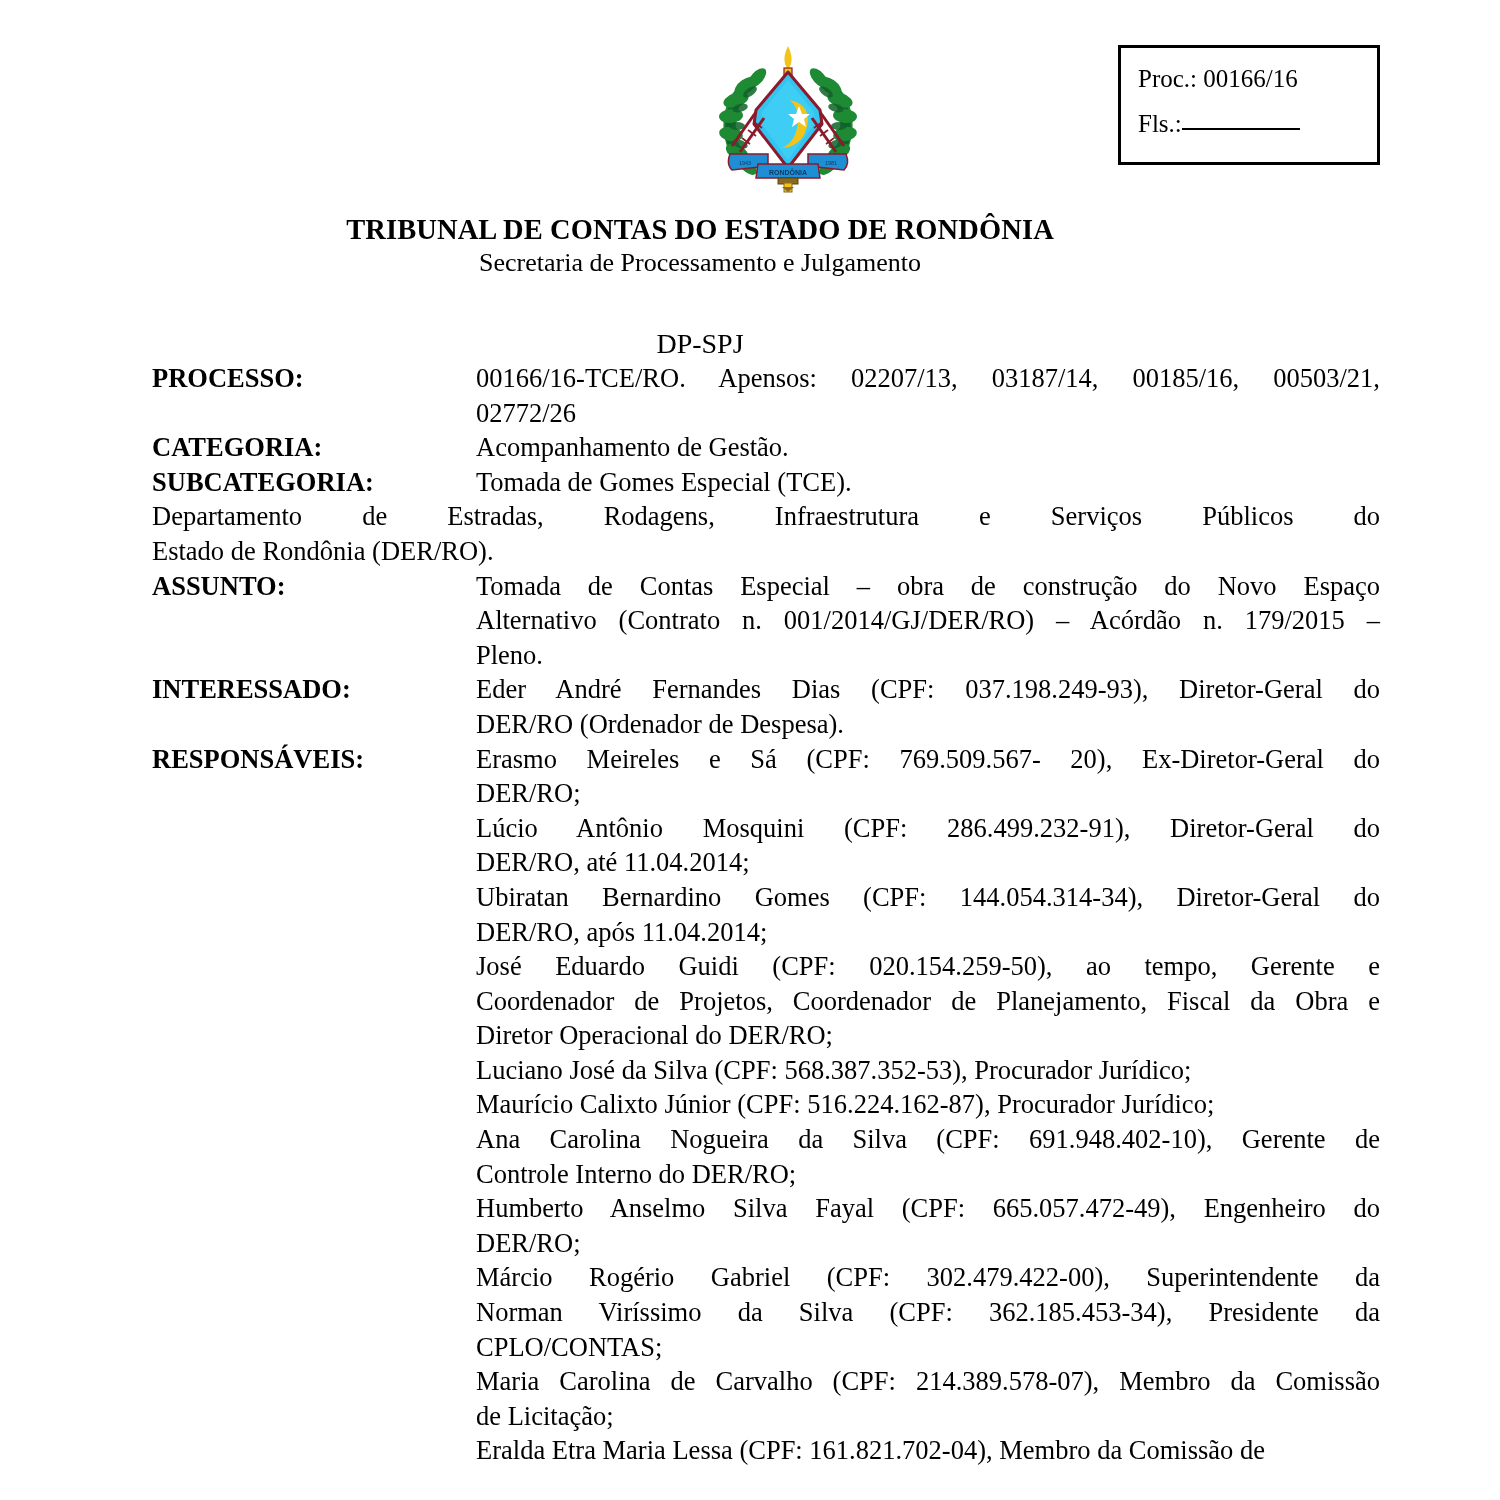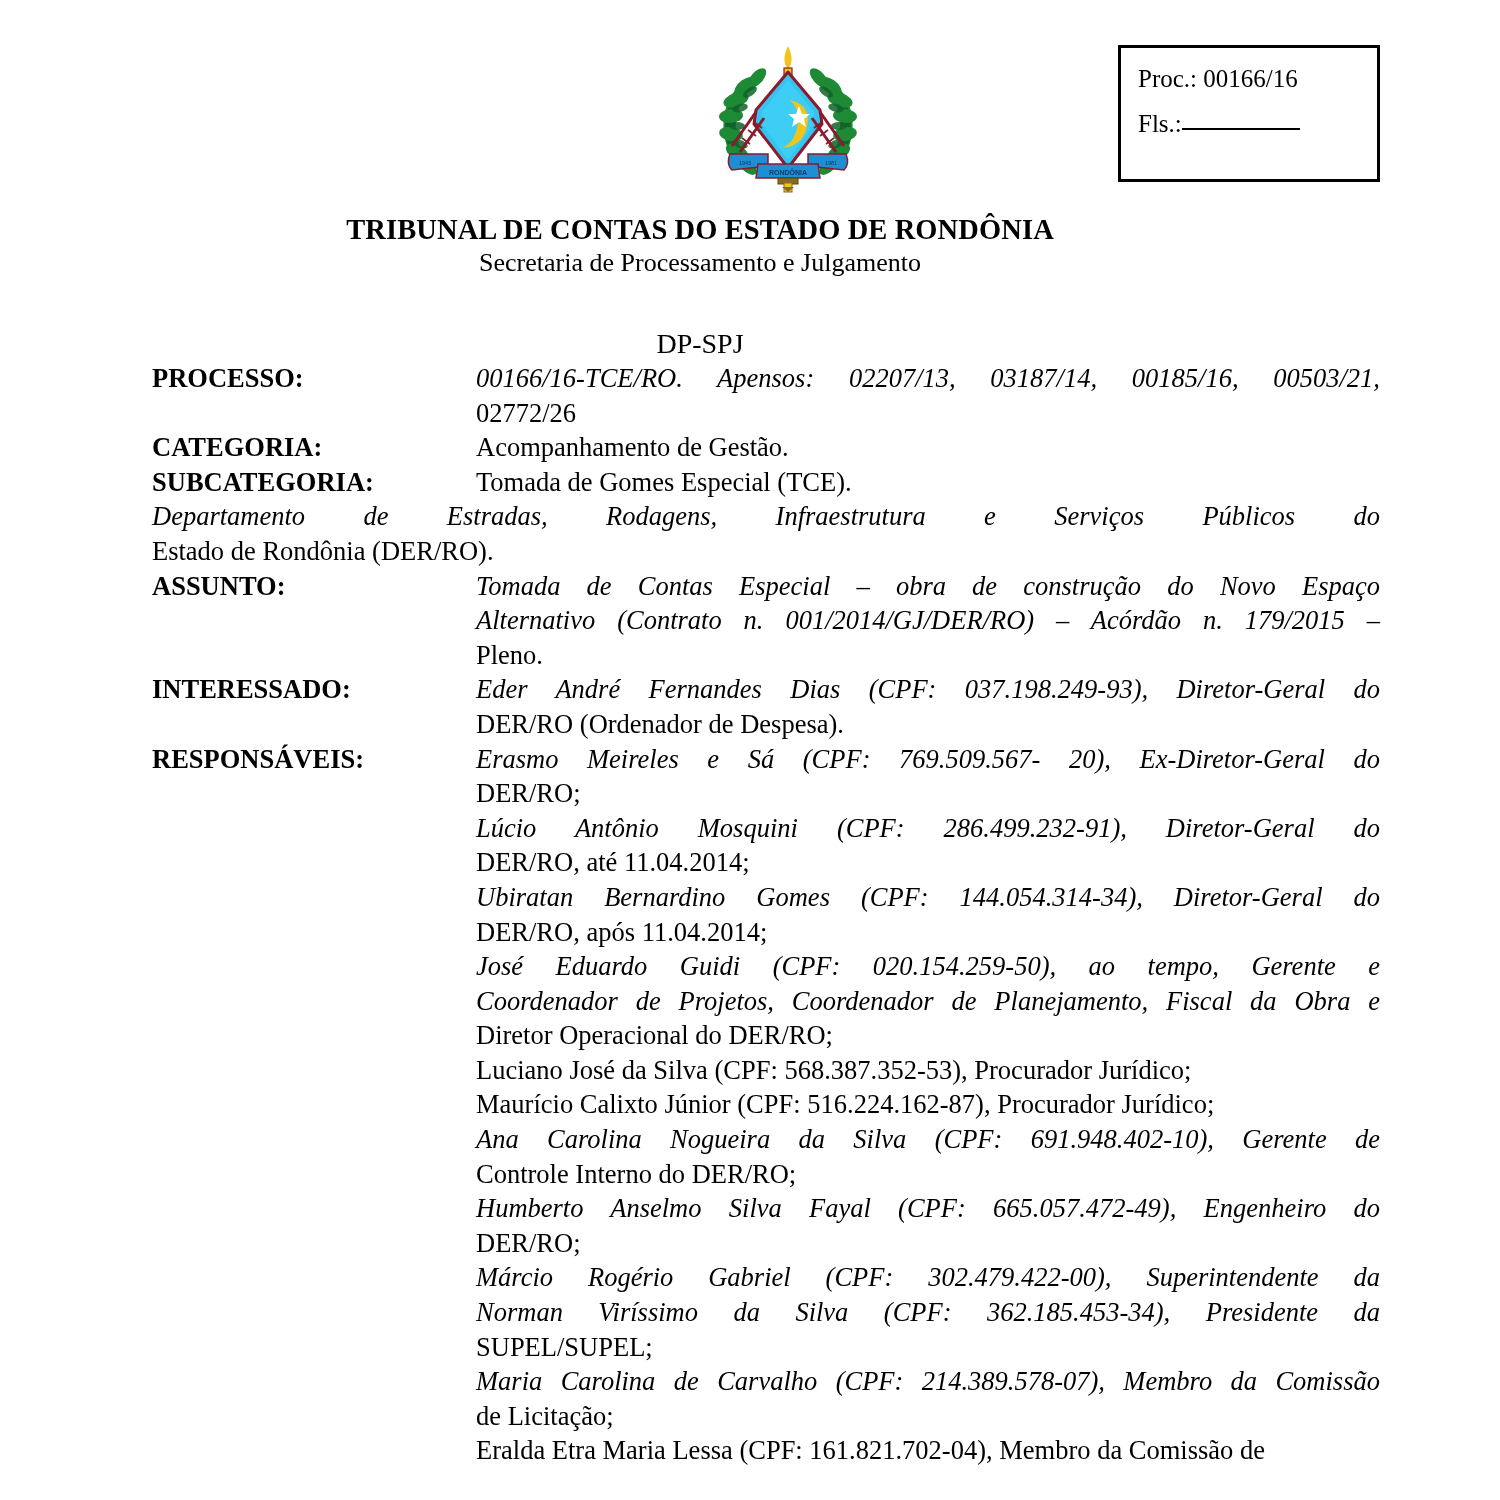--- a/index.html
+++ b/index.html
@@ -16,21 +16,21 @@
     color: #000000;
     position: relative;
   }
 
   
   .proc-box {
     position: absolute;
     left: 1118px;
     top: 45px;
     width: 262px;
-    height: 137px;
+    height: 120px;
     border: 3px solid #000;
     box-sizing: border-box;
     background: #fff;
   }
   .proc-line {
     position: absolute;
     left: 17px;
     font-size: 25px;
     line-height: 1.1;
     white-space: nowrap;
@@ -106,21 +106,20 @@
     text-justify: inter-word;
     hyphens: none;
   }
   .ln {
     display: block;
     text-align: justify;
     text-align-last: left;
   }
   .ln.stretch {
     text-align-last: justify;
-    font-style: italic;
   }
   .resp-item { display: block; }
 </style>
 </head>
 <body>
 
 <div class="proc-box">
   <div class="proc-line proc-line-1">Proc.: 00166/16</div>
   <div class="proc-line proc-line-2">
     <span>Fls.:</span><span class="fls-rule"></span>
@@ -294,21 +293,21 @@
         </span>
         <span class="resp-item">
           <span class="ln stretch">Humberto Anselmo Silva Fayal (CPF: 665.057.472-49), Engenheiro do</span>
           <span class="ln">DER/RO;</span>
         </span>
         <span class="resp-item">
           <span class="ln stretch">Márcio Rogério Gabriel (CPF: 302.479.422-00), Superintendente da</span>
         </span>
         <span class="resp-item">
           <span class="ln stretch">Norman Viríssimo da Silva (CPF: 362.185.453-34), Presidente da</span>
-          <span class="ln">SUPEL/SUPEL;</span>
+          <span class="ln">CPLO/CONTAS;</span>
         </span>
         <span class="resp-item">
           <span class="ln stretch">Maria Carolina de Carvalho (CPF: 214.389.578-07), Membro da Comissão</span>
           <span class="ln">de Licitação;</span>
         </span>
         <span class="resp-item">
           <span class="ln">Eralda Etra Maria Lessa (CPF: 161.821.702-04), Membro da Comissão de</span>
         </span>
       </div>
   </div>

